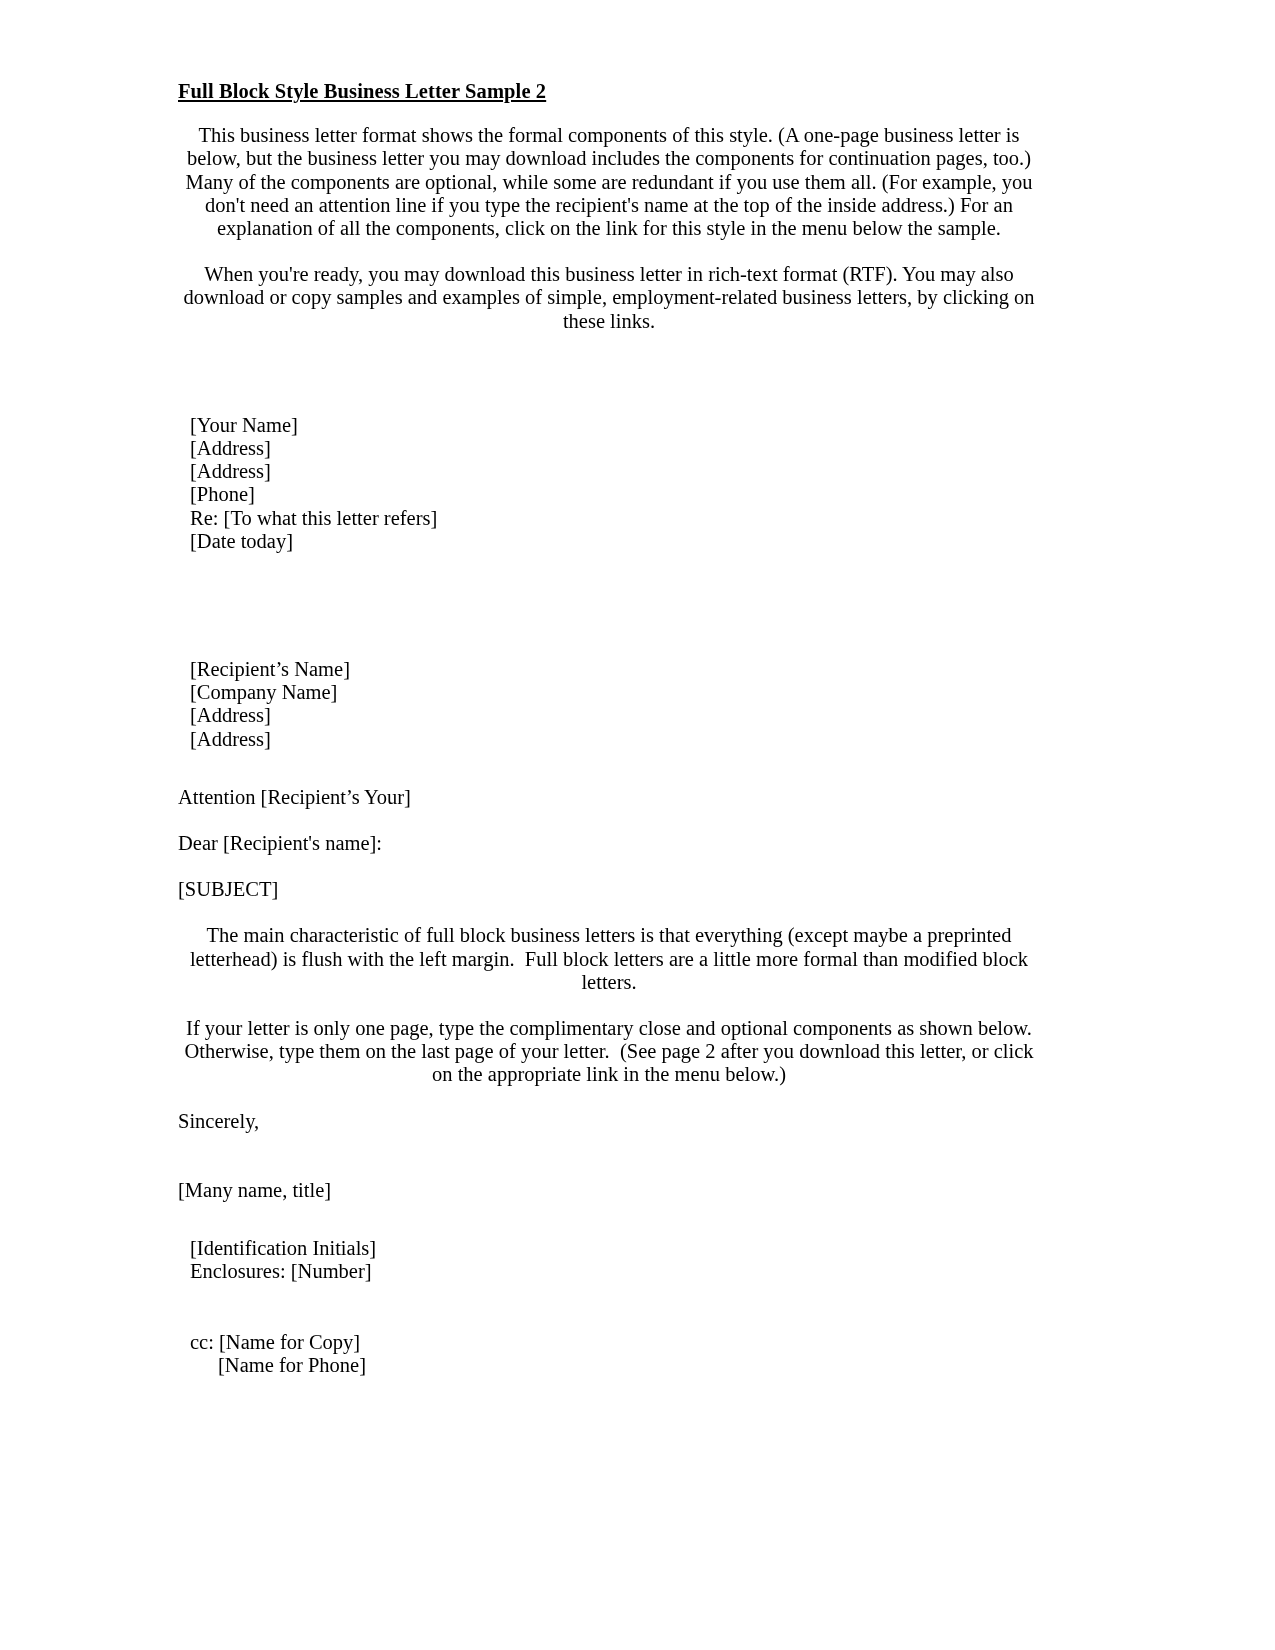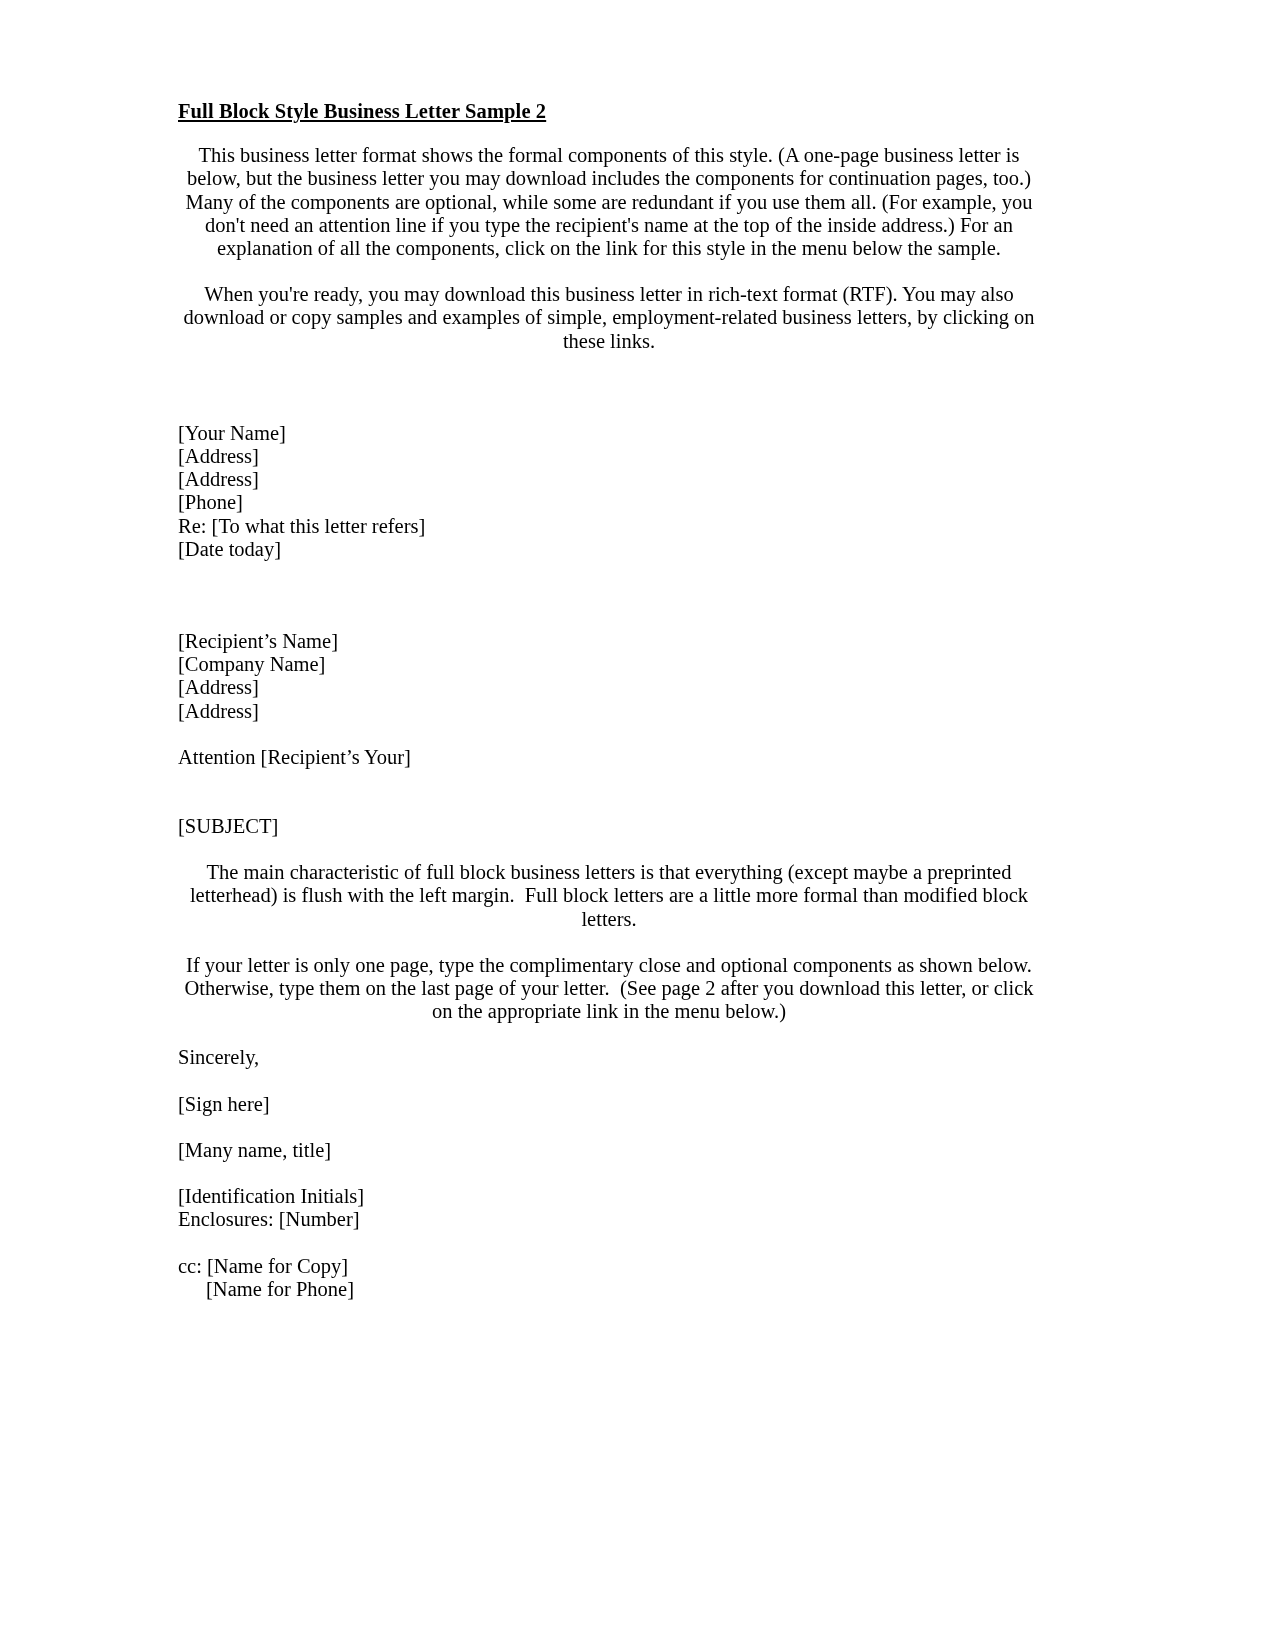--- a/index.html
+++ b/index.html
@@ -13,21 +13,21 @@
     font-family: "Liberation Serif", "DejaVu Serif", serif;
     color: #000000;
     -webkit-font-smoothing: antialiased;
   }
   .page {
     position: relative;
     width: 1275px;
     height: 1650px;
     background: #ffffff;
     box-sizing: border-box;
-    padding: 100px 180px 0 178px;
+    padding: 80px 180px 0 178px;
   }
   .doc {
     width: 862px;
     font-size: 20.5px;
     line-height: 23.2px;
   }
   .doc-title {
     font-weight: bold;
     text-decoration: underline;
     font-size: 20.5px;
@@ -36,21 +36,21 @@
     letter-spacing: 0.1px;
   }
   .para {
     margin: 0;
     font-size: 20.5px;
     line-height: 23.2px;
     text-align: center;
     white-space: pre-wrap;
   }
   .block {
-    margin: 0;
+    margin: 12px;
   }
   .line {
     font-size: 20.5px;
     line-height: 23.2px;
     white-space: pre-wrap;
     margin: 0;
   }
   .line-indent {
     padding-left: 28px;
   }
@@ -100,40 +100,40 @@
       <div class="line">[Address]</div>
       <div class="line">[Address]</div>
     </div>
 
     <div class="sp-1"></div>
 
     <div class="line">Attention [Recipient’s Your]</div>
 
     <div class="sp-1"></div>
 
+    <div class="line">Dear [Recipient's name]:</div>
 
     <div class="sp-1"></div>
 
     <div class="line">[SUBJECT]</div>
 
     <div class="sp-1"></div>
 
     <p class="para">The main characteristic of full block business letters is that everything (except maybe a preprinted letterhead) is flush with the left margin.  Full block letters are a little more formal than modified block letters.</p>
 
     <div class="sp-1"></div>
 
     <p class="para">If your letter is only one page, type the complimentary close and optional components as shown below. Otherwise, type them on the last page of your letter.  (See page 2 after you download this letter, or click on the appropriate link in the menu below.)</p>
 
     <div class="sp-1"></div>
 
     <div class="line">Sincerely,</div>
 
     <div class="sp-1"></div>
 
-    <div class="line">[Sign here]</div>
 
     <div class="sp-1"></div>
 
     <div class="line">[Many name, title]</div>
 
     <div class="sp-1"></div>
 
     <div class="block">
       <div class="line">[Identification Initials]</div>
       <div class="line">Enclosures: [Number]</div>

